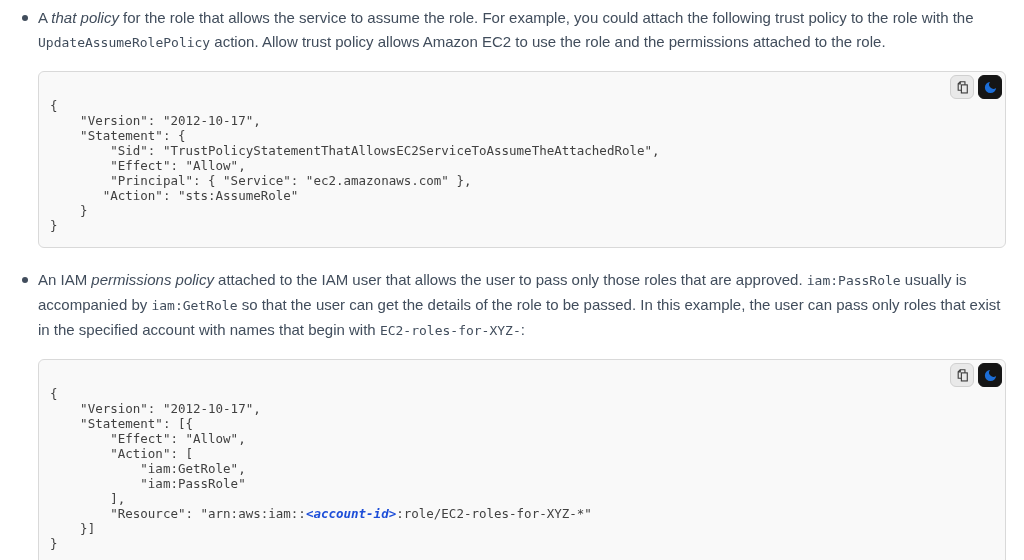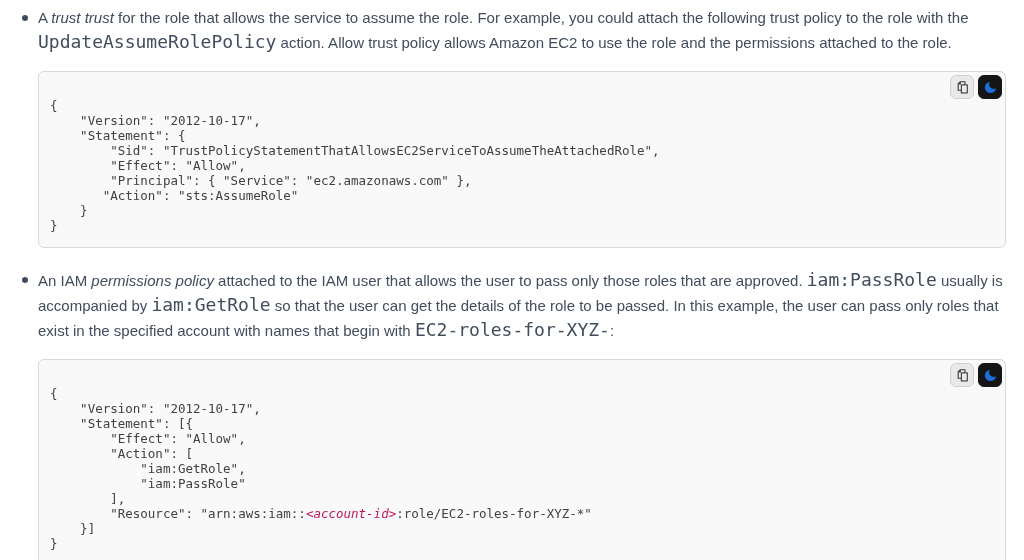--- a/index.html
+++ b/index.html
@@ -38,21 +38,21 @@
     margin: 0;
     font-size: 15px;
     line-height: 24px;
     color: #414d5c;
   }
   p.para em {
     font-style: italic;
   }
   p.para code.inline-code {
     font-family: "DejaVu Sans Mono", monospace;
-    font-size: 18px;
+    font-size: 13px;
     font-style: normal;
     color: #414d5c;
     white-space: nowrap;
   }
   .codeblock {
     position: relative;
     margin-top: 16px;
     background: #f9f9f9;
     border: 1px solid #d9d9d9;
     border-radius: 6px;
@@ -86,33 +86,33 @@
   }
   .copy-btn {
     background: #e9e9e9;
     border: 1px solid #d0d0d0;
   }
   .theme-btn {
     background: #151515;
     border: 1px solid #151515;
   }
   .ph-red {
-    color: #be185d;
+    color: #1d4ed8;
     font-style: italic;
-    font-weight: normal;
+    font-weight: bold;
   }
 </style>
 </head>
 <body>
 
 <main class="doc-content">
   <ul class="bullet-list">
 
     <li class="bullet-item">
-      <p class="para"><span>A </span><em>trust trust</em><span> for the role that allows the service to assume the role. For example, you could attach the following trust policy to the role with the </span><code class="inline-code">UpdateAssumeRolePolicy</code><span> action. Allow trust policy allows Amazon EC2 to use the role and the permissions attached to the role.</span></p>
+      <p class="para"><span>A </span><em>that policy</em><span> for the role that allows the service to assume the role. For example, you could attach the following trust policy to the role with the </span><code class="inline-code">UpdateAssumeRolePolicy</code><span> action. Allow trust policy allows Amazon EC2 to use the role and the permissions attached to the role.</span></p>
 
       <div class="codeblock">
         <div class="code-actions">
           <button class="icon-btn copy-btn">
             <span style="display:flex;">
               <svg width="15" height="15" viewBox="0 0 16 16" fill="none" stroke="#3d3d3d" stroke-width="1.2">
                 <path d="M5.6 1.9h5v9h-7.2V4.1l2.2-2.2z"></path>
                 <path d="M5.6 1.9v2.2H3.4"></path>
                 <rect x="6.8" y="5.2" width="6.3" height="8.6" fill="#e9e9e9"></rect>
               </svg>

